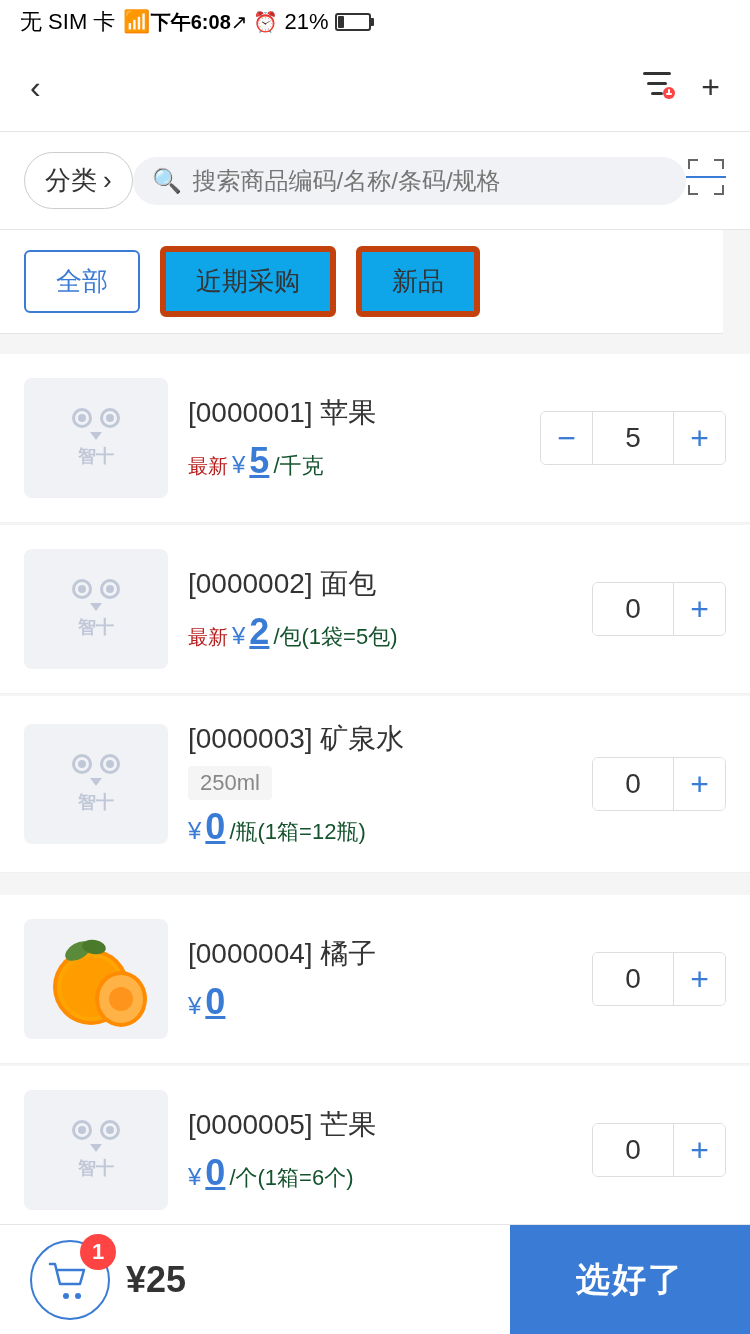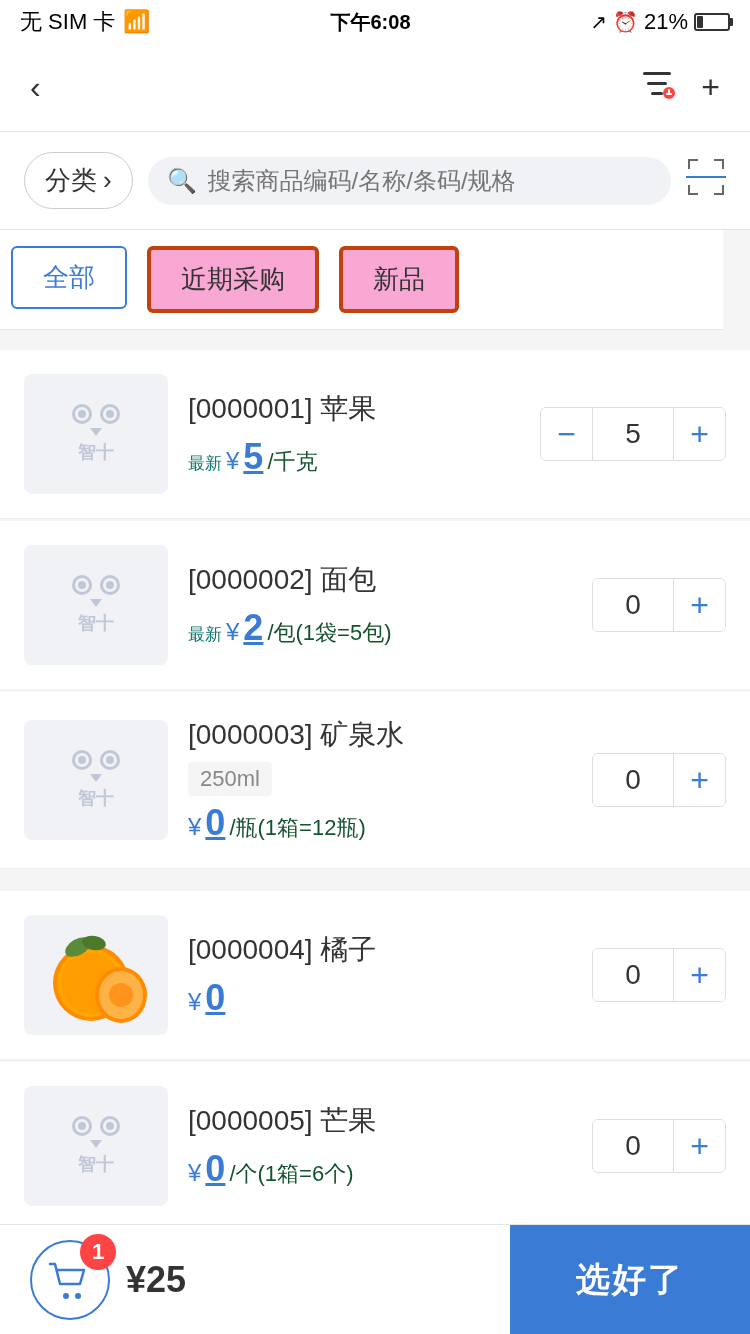--- a/index.html
+++ b/index.html
@@ -13,21 +13,20 @@
       overflow-x: hidden;
     }
 
     
     .status-bar {
       width: 750px;
       height: 44px;
       background: #fff;
       display: flex;
       align-items: center;
-      justify-content: space-between;
       padding: 12px 20px;
       font-size: 24px;
       font-weight: 500;
     }
     .status-left { display: flex; align-items: center; gap: 8px; font-size: 22px; }
     .status-center { font-size: 20px; font-weight: 600; }
     .status-right { display: flex; align-items: center; gap: 6px; font-size: 22px; }
     .battery-icon {
       width: 36px; height: 18px; border: 2px solid #333; border-radius: 3px; position: relative; display: inline-flex; align-items: center; padding: 1px;
     }
@@ -49,21 +48,21 @@
     .nav-icons { display: flex; align-items: center; gap: 24px; }
     .nav-icon-btn { font-size: 32px; color: #333; background: none; border: none; cursor: pointer; }
 
     
     .filter-bar {
       width: 750px;
       background: #fff;
       padding: 20px 24px;
       display: flex;
       align-items: center;
-      gap: 15px;
+      gap: 0;
       border-bottom: 1px solid #e5e5e5;
     }
     .category-btn {
       display: flex; align-items: center; gap: 6px;
       border: 1px solid #ccc; border-radius: 30px;
       padding: 10px 20px; font-size: 26px; color: #333;
       background: #fff; white-space: nowrap; cursor: pointer;
     }
     .search-box {
       flex: 1; display: flex; align-items: center;
@@ -74,29 +73,29 @@
       flex: 1; border: none; background: transparent;
       font-size: 24px; color: #999; outline: none;
     }
     .scan-btn { font-size: 34px; color: #666; background: none; border: none; cursor: pointer; }
 
     
     .tab-bar {
       width: 723px;
       background: #fff;
       display: flex;
-      align-items: flex-start;
-      padding: 16px 11px;
+      align-items: center;
+      padding: 16px 24px;
       gap: 20px;
       border-bottom: 1px solid #e5e5e5;
     }
     .tab-btn {
       padding: 12px 30px; border-radius: 6px;
-      font-size: 26px; border: 4px solid #c2410c;
-      background: #f9a8d4; color: #333; cursor: pointer;
+      font-size: 26px; border: 6px solid #c2410c;
+      background: #0ea5e9; color: #333; cursor: pointer;
     }
     .tab-btn.active {
       border: 2px solid #3a7bd5; color: #3a7bd5; background: #fff;
     }
 
     
     .product-list { background: #f5f5f5; }
 
     .product-item {
       background: #fff;
@@ -132,21 +131,21 @@
     }
     .owl-beak {
       width: 12px; height: 8px; background: #c0c8d8;
       clip-path: polygon(50% 100%, 0 0, 100% 0);
     }
     .owl-text { font-size: 18px; color: #c0c8d8; font-weight: 600; }
 
     .product-info { flex: 1; }
     .product-name { font-size: 28px; color: #333; font-weight: 500; margin-bottom: 8px; }
     .product-price { font-size: 24px; color: #666; display: flex; align-items: baseline; gap: 4px; }
-    .price-label { font-size: 17px; color: #0f766e; }
+    .price-label { font-size: 20px; color: #b91c1c; }
     .price-currency { font-size: 24px; color: #3a7bd5; }
     .price-value { font-size: 36px; color: #3a7bd5; font-weight: 600; text-decoration: underline; }
     .price-unit { font-size: 22px; color: #14532d; }
     .product-spec { font-size: 22px; color: #888; background: #f5f5f5; display: inline-block; padding: 4px 12px; border-radius: 4px; margin-bottom: 6px; }
 
     
     .qty-control {
       display: flex; align-items: center; gap: 0;
       border: 1px solid #ddd; border-radius: 6px; overflow: hidden;
     }

